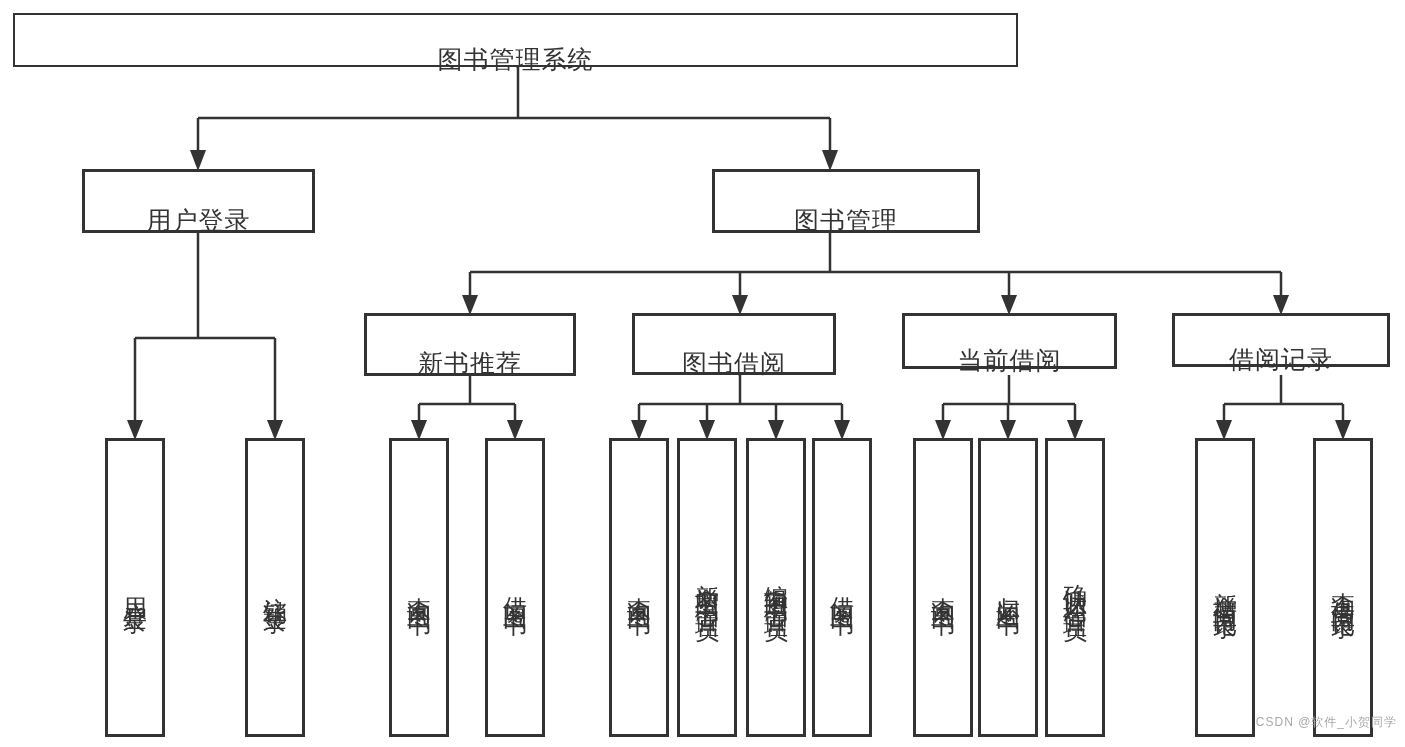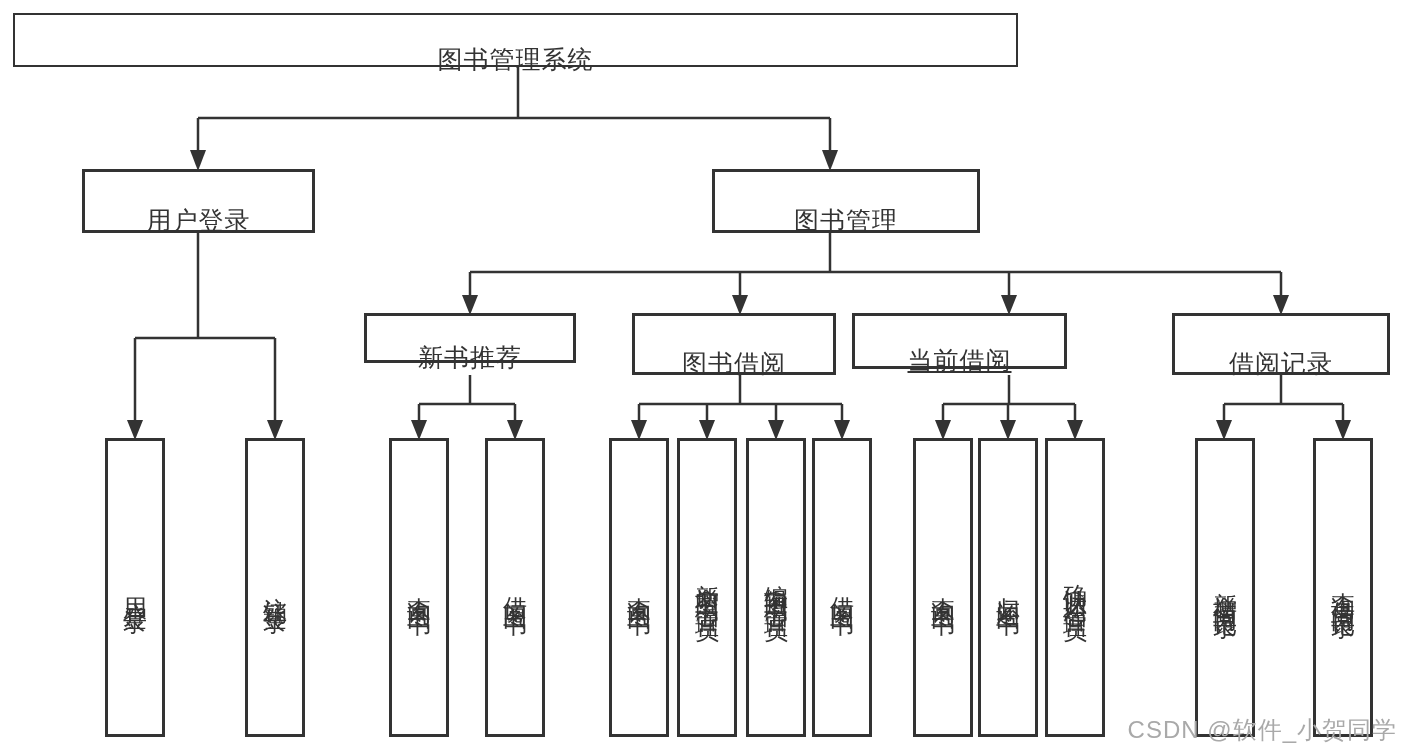--- a/index.html
+++ b/index.html
@@ -45,21 +45,21 @@
     font-size: 24px;
     line-height: 1;
     letter-spacing: 5px;
     color: #333333;
     white-space: nowrap;
   }
   .watermark {
     position: absolute;
     right: 8px;
     top: 714px;
-    font-size: 24px;
+    font-size: 12px;
     color: #a9a9a9;
     letter-spacing: 1px;
     z-index: 2;
     white-space: nowrap;
   }
 </style>
 </head>
 <body>
 
 <div class="canvas">
@@ -141,30 +141,30 @@
     <span class="hlabel">图书管理系统</span>
   </div>
 
   <div class="box" style="left:82px; top:169px; width:233px; height:64px;">
     <span class="hlabel">用户登录</span>
   </div>
   <div class="box" style="left:712px; top:169px; width:268px; height:64px;">
     <span class="hlabel">图书管理</span>
   </div>
 
-  <div class="box" style="left:364px; top:313px; width:212px; height:50px;">
+  <div class="box" style="left:364px; top:313px; width:212px; height:63px;">
     <span class="hlabel">新书推荐</span>
   </div>
   <div class="box" style="left:632px; top:313px; width:204px; height:62px;">
     <span class="hlabel">图书借阅</span>
   </div>
-  <div class="box" style="left:852px; top:313px; width:215px; height:56px;text-decoration:underline;">
+  <div class="box" style="left:902px; top:313px; width:215px; height:56px;">
     <span class="hlabel">当前借阅</span>
   </div>
-  <div class="box" style="left:1172px; top:313px; width:218px; height:62px;">
+  <div class="box" style="left:1172px; top:313px; width:218px; height:54px;">
     <span class="hlabel">借阅记录</span>
   </div>
 
   <div class="box leaf" style="left:105px; top:438px;">
     <span class="vlabel">用户登录</span>
   </div>
   <div class="box leaf" style="left:245px; top:438px;">
     <span class="vlabel">注销登录</span>
   </div>
 

